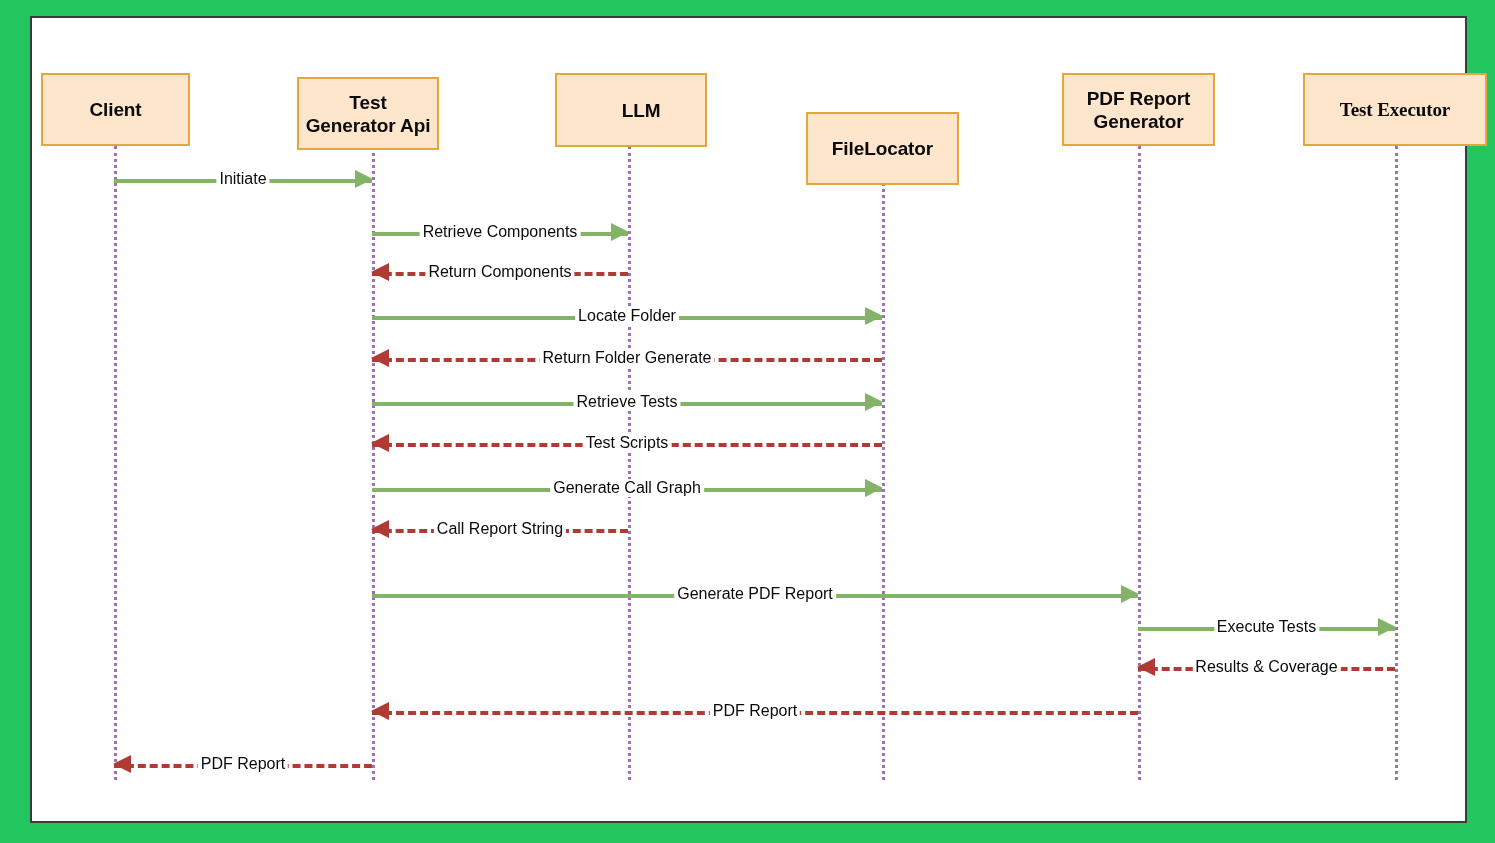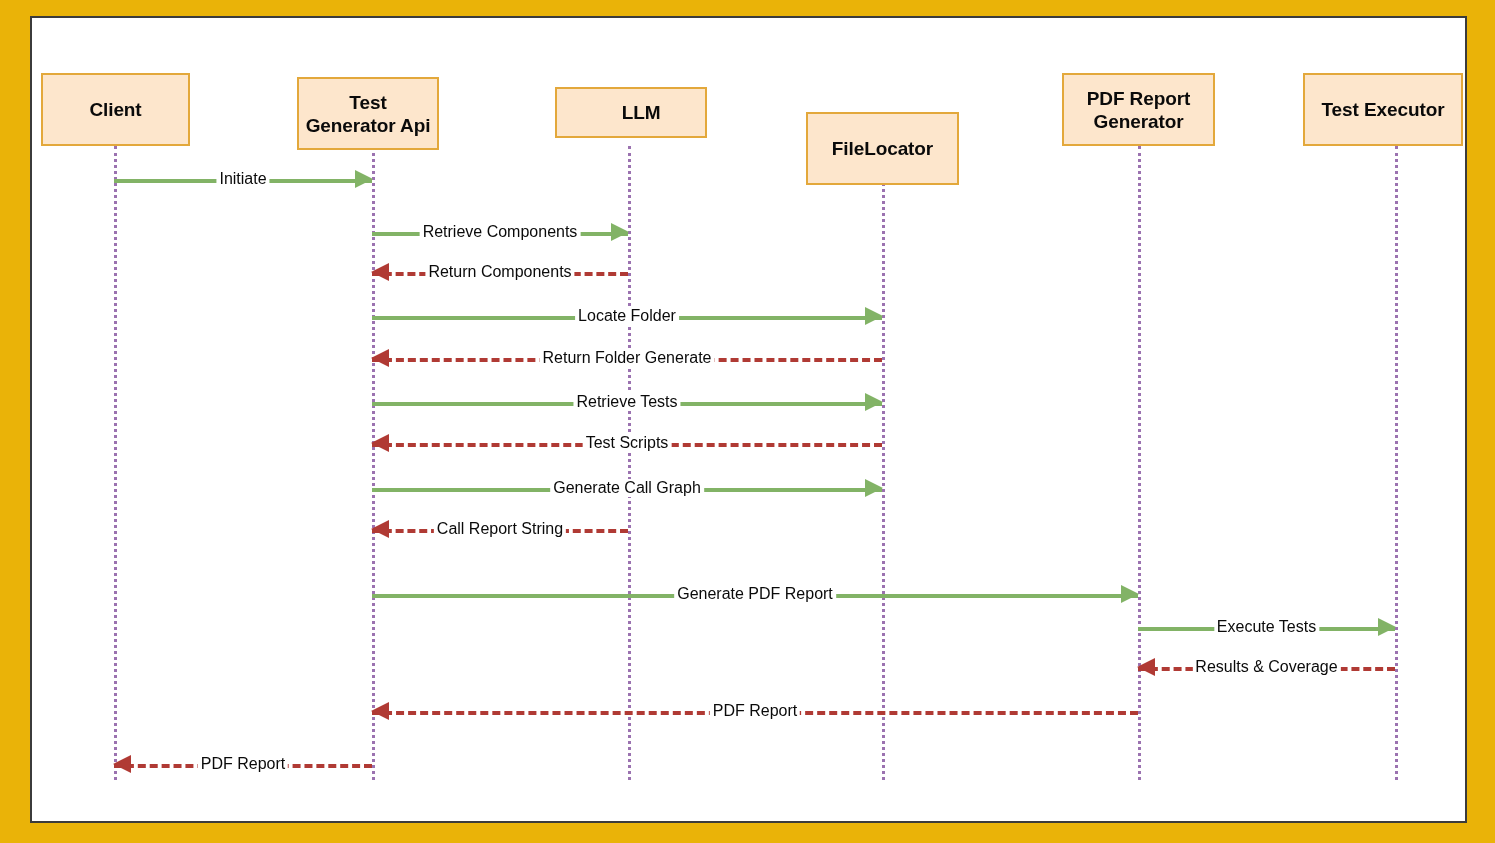--- a/index.html
+++ b/index.html
@@ -5,21 +5,21 @@
   html, body {
     margin: 0;
     padding: 0;
     background: #ffffff;
     font-family: "Liberation Sans", sans-serif;
   }
   #canvas {
     position: relative;
     width: 1495px;
     height: 843px;
-    background: #eab308;
+    background: #22c55e;
     overflow: hidden;
   }
   #frame {
     position: absolute;
     left: 30px;
     top: 16px;
     width: 1437px;
     height: 807px;
     border: 2px solid #3b3b3b;
     background: #ffffff;
@@ -112,30 +112,30 @@
         <div class="lifeline" style="left: 1106px; top: 128px; height: 634px;"></div>
         <div class="lifeline" style="left: 1363px; top: 128px; height: 634px;"></div>
       </div>
     <div id="participants-layer">
         <div class="participant-box" style="left: 9px; top: 55px; width: 149px; height: 73px;">
           <span>Client</span>
         </div>
         <div class="participant-box" style="left: 265px; top: 59px; width: 142px; height: 73px;">
           <span>Test<br>Generator Api</span>
         </div>
-        <div class="participant-box" style="left: 523px; top: 69px; width: 152px; height: 51px; padding-left: 20px;">
+        <div class="participant-box" style="left: 523px; top: 55px; width: 152px; height: 74px; padding-left: 20px;">
           <span>LLM</span>
         </div>
         <div class="participant-box" style="left: 774px; top: 55px; width: 153px; height: 73px; margin-top: 39px;">
           <span>FileLocator</span>
         </div>
         <div class="participant-box" style="left: 1030px; top: 55px; width: 153px; height: 73px;">
           <span>PDF Report<br>Generator</span>
         </div>
-        <div class="participant-box" style="left: 1271px; top: 55px; width: 160px; height: 73px;">
+        <div class="participant-box" style="left: 1271px; top: 55px; width: 184px; height: 73px; font-family: Liberation Serif, serif;">
           <span>Test Executor</span>
         </div>
       </div>
     <div id="messages-layer">
         <div class="message sync" style="left: 82px; width: 258px; top: 161px;">
           <div class="line"></div>
           <div class="arrowhead"></div>
           <div class="msg-label">Initiate</div>
         </div>
         <div class="message sync" style="left: 340px; width: 256px; top: 214px;">

